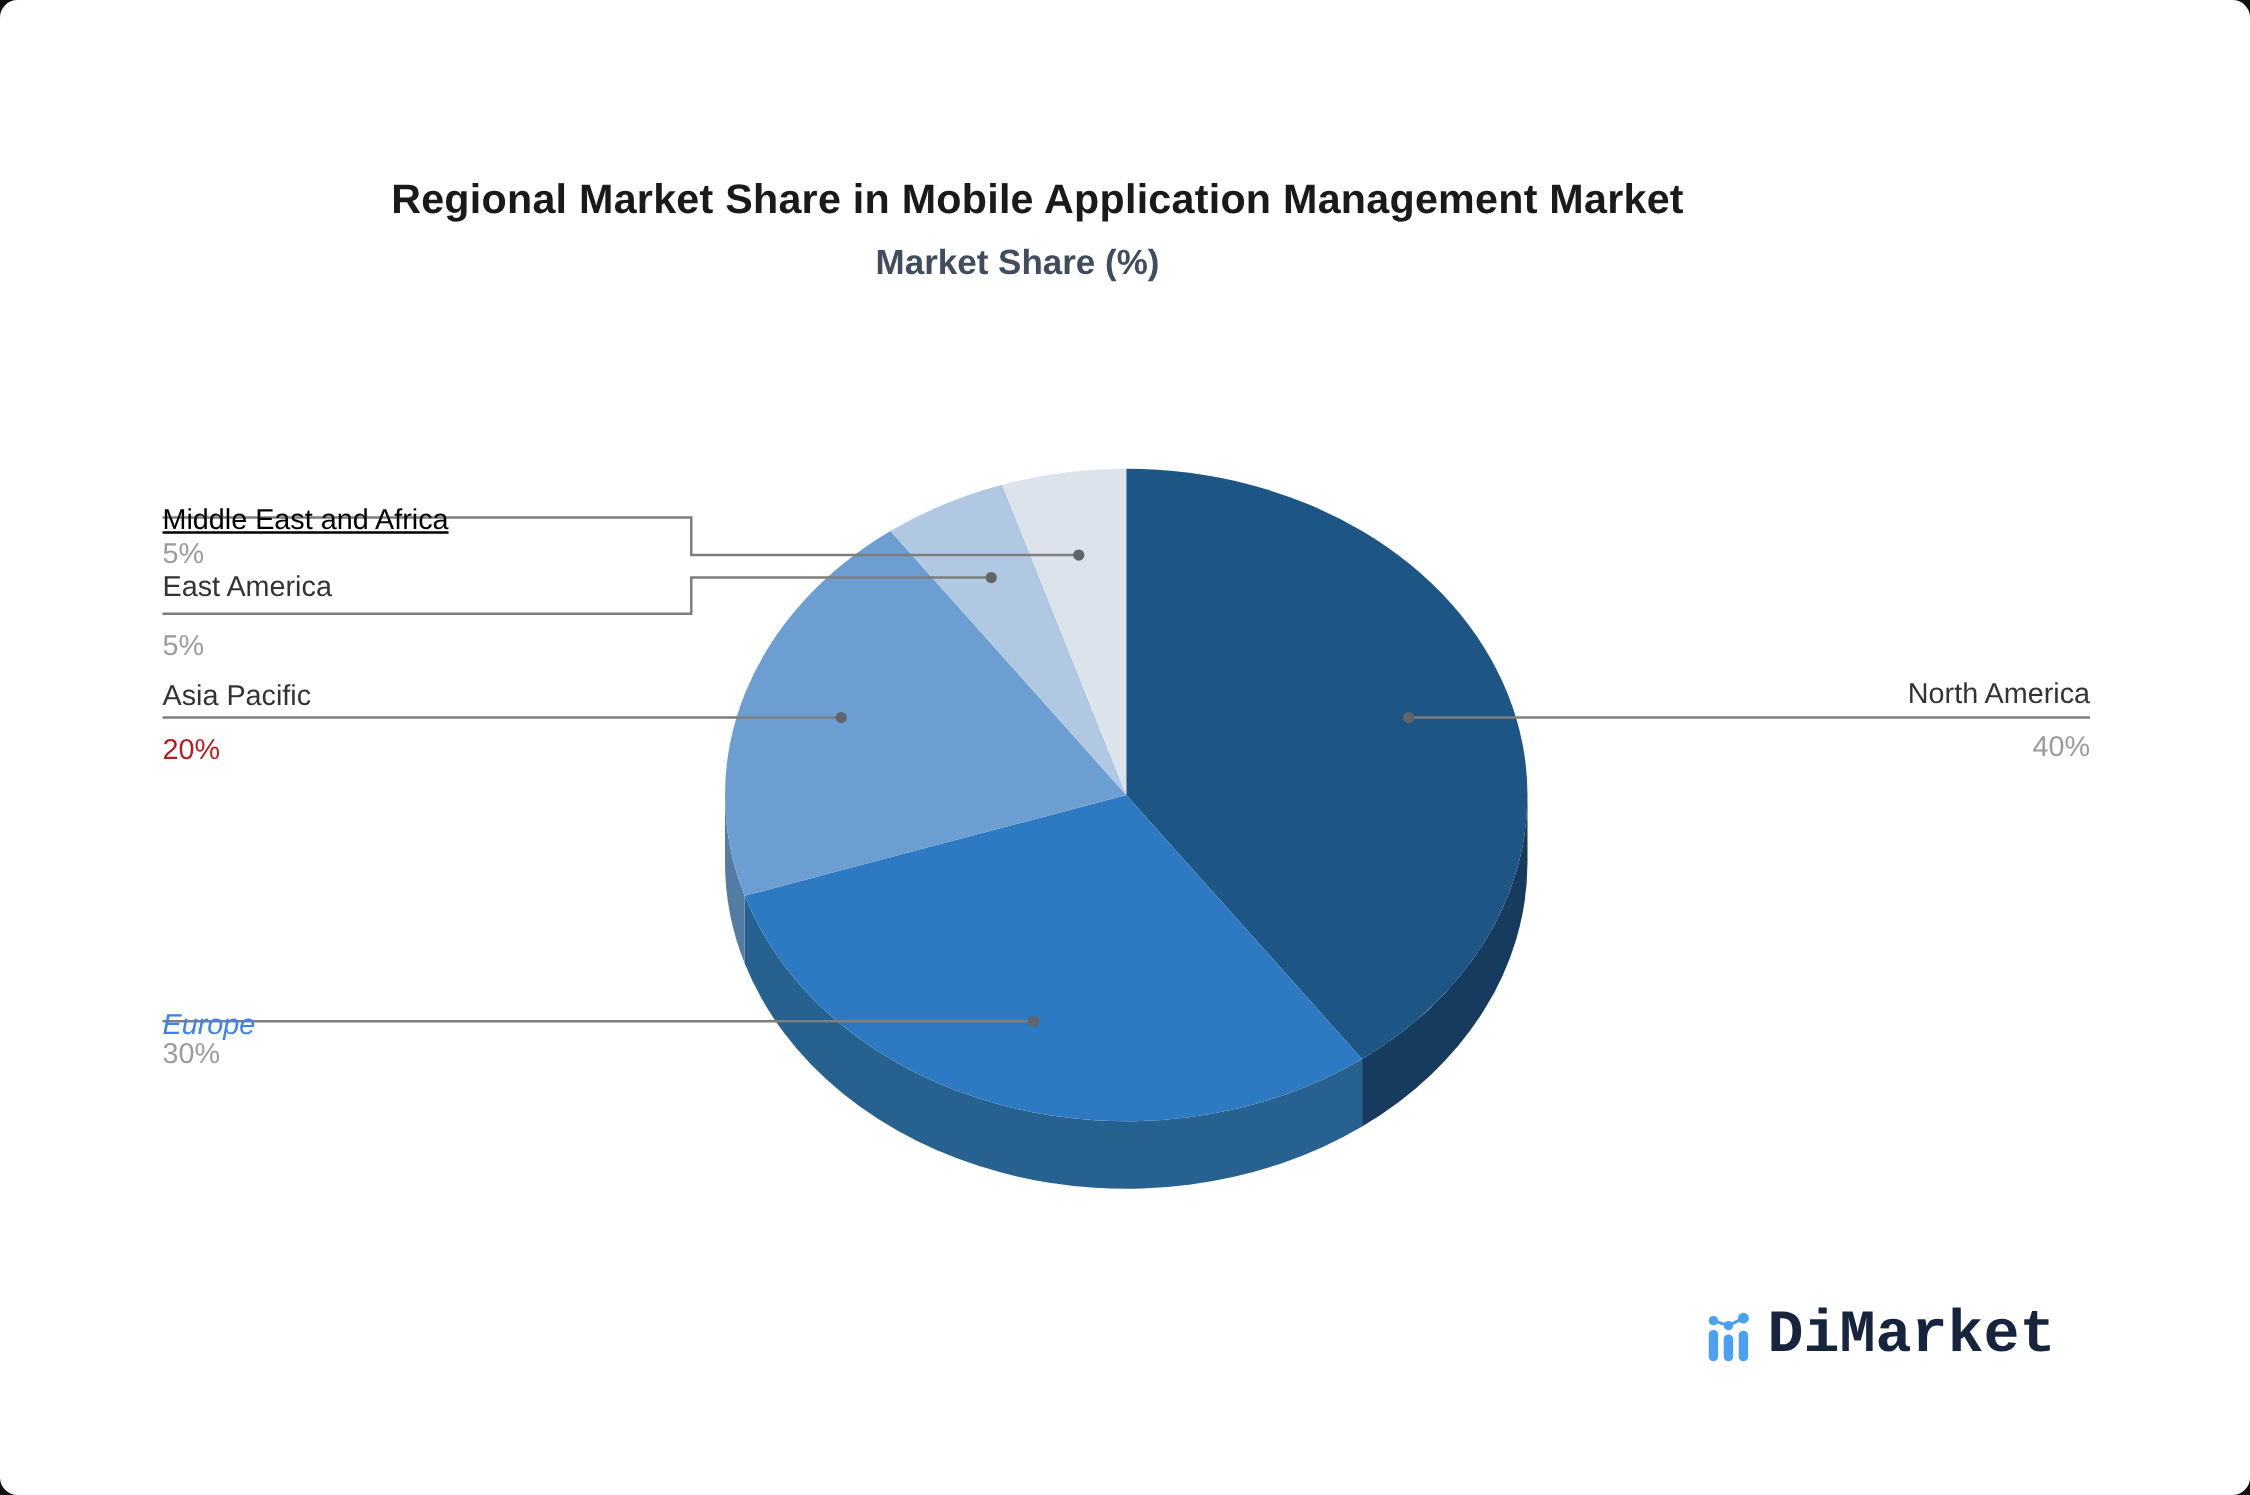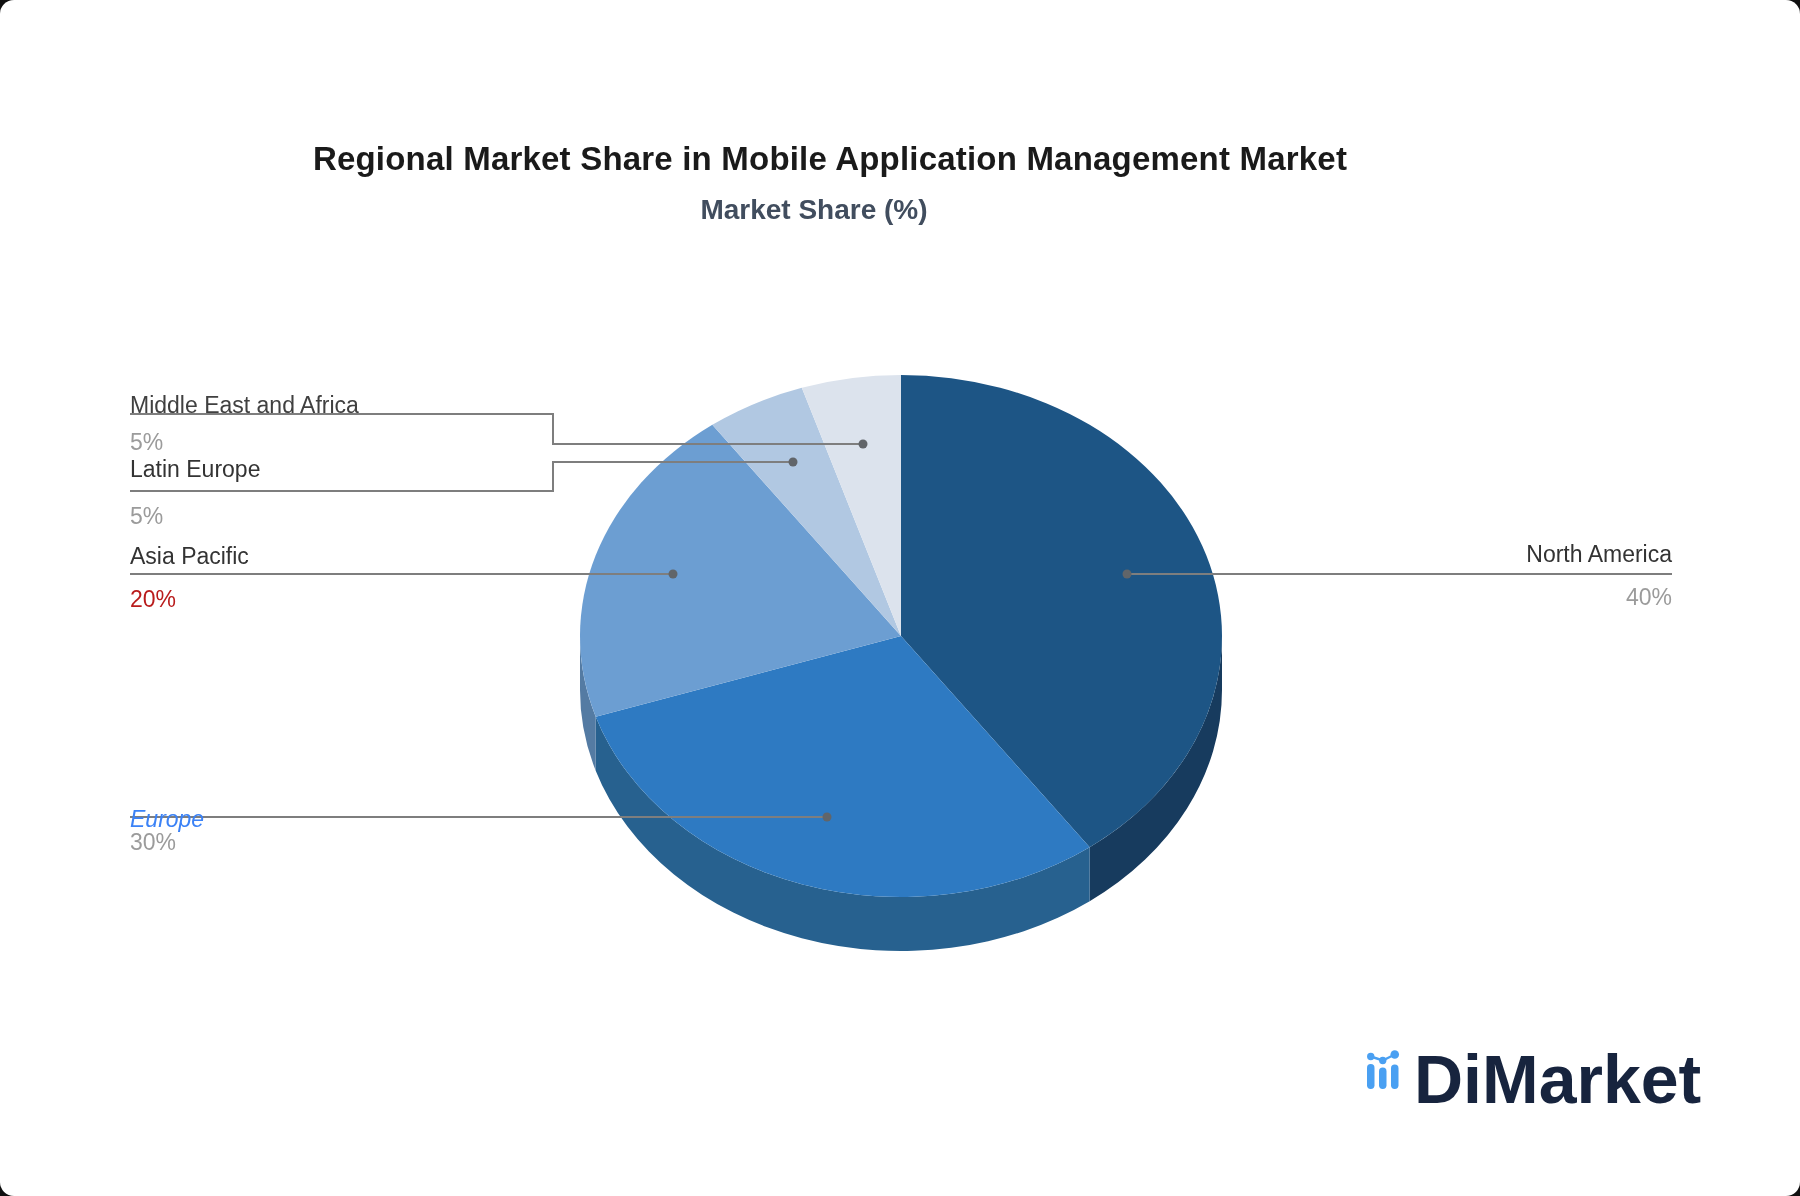--- a/index.html
+++ b/index.html
@@ -22,22 +22,22 @@
   .callout-value{font-size:23px;color:#9b9b9b;white-space:nowrap;}
   .left-edge{left:130px;}
   .right-block{right:128px;text-align:right;}
   #chart-svg{left:0;top:0;pointer-events:none;}
   #chart-svg [data-interactable="true"]{pointer-events:auto;}
   .leader{fill:none;stroke:#7e7e7e;stroke-width:2;}
   .dot{fill:#616569;}
   .logo{left:1364px;top:1042px;display:flex;align-items:flex-start;}
   .logo-text{
     position:absolute;left:50px;top:3px;
-    font-family:Liberation Sans, sans-serif;
-    font-size:68px;font-weight:700;color:#17243e;line-height:1;white-space:nowrap;
+    font-family:Liberation Mono, monospace;
+    font-size:48px;font-weight:700;color:#17243e;line-height:1;white-space:nowrap;
   }
 </style>
 </head>
 <body>
 
 <div class="canvas" data-interactable="false">
 
   <div class="abs title" data-interactable="false">Regional Market Share in Mobile Application Management Market</div>
   <div class="abs subtitle" data-interactable="false">Market Share (%)</div>
 
@@ -63,24 +63,24 @@
     <path class="leader" d="M130 817 H827" data-interactable="false" style="stroke: rgb(126, 126, 126);"></path>
     <path class="leader" d="M1127 574 H1672" data-interactable="false" style="stroke: rgb(126, 126, 126);"></path>
 
     <circle class="dot" cx="863" cy="444" r="4.5" data-interactable="false" style="fill: rgb(97, 101, 105);"></circle>
     <circle class="dot" cx="793" cy="462" r="4.5" data-interactable="false" style="fill: rgb(97, 101, 105);"></circle>
     <circle class="dot" cx="673" cy="574" r="4.5" data-interactable="false" style="fill: rgb(97, 101, 105);"></circle>
     <circle class="dot" cx="827" cy="817" r="4.5" data-interactable="false" style="fill: rgb(97, 101, 105);"></circle>
     <circle class="dot" cx="1127" cy="574" r="4.5" data-interactable="false" style="fill: rgb(97, 101, 105);"></circle>
   </svg>
 
-  <div class="abs callout-name  left-edge" style="top: 392px; color: #404040;" data-interactable="false">Middle East and Africa</div>
+  <div class="abs callout-name  left-edge" style="top: 402px; color: #000000; text-decoration: underline;" data-interactable="false">Middle East and Africa</div>
   <div class="abs callout-value left-edge" style="top: 429px; color: rgb(155, 155, 155);" data-interactable="false">5%</div>
 
-  <div class="abs callout-name  left-edge" style="top: 456px; color: rgb(51, 51, 51);" data-interactable="false">Latin Europe</div>
+  <div class="abs callout-name  left-edge" style="top: 456px; color: rgb(51, 51, 51);" data-interactable="false">East America</div>
   <div class="abs callout-value left-edge" style="top: 503px; color: rgb(155, 155, 155);" data-interactable="false">5%</div>
 
   <div class="abs callout-name  left-edge" style="top: 543px; color: rgb(51, 51, 51);" data-interactable="false">Asia Pacific</div>
   <div class="abs callout-value left-edge" style="top: 586px; color: #b91c1c;" data-interactable="false">20%</div>
 
   <div class="abs callout-name  left-edge" style="top: 806px; color: #3b82f6; font-style: italic;" data-interactable="false">Europe</div>
   <div class="abs callout-value left-edge" style="top: 829px; color: rgb(155, 155, 155);" data-interactable="false">30%</div>
 
   <div class="abs callout-name  right-block" style="top: 541px; color: rgb(51, 51, 51); text-align: right;" data-interactable="false">North America</div>
   <div class="abs callout-value right-block" style="top: 584px; color: rgb(155, 155, 155);" data-interactable="false">40%</div>

